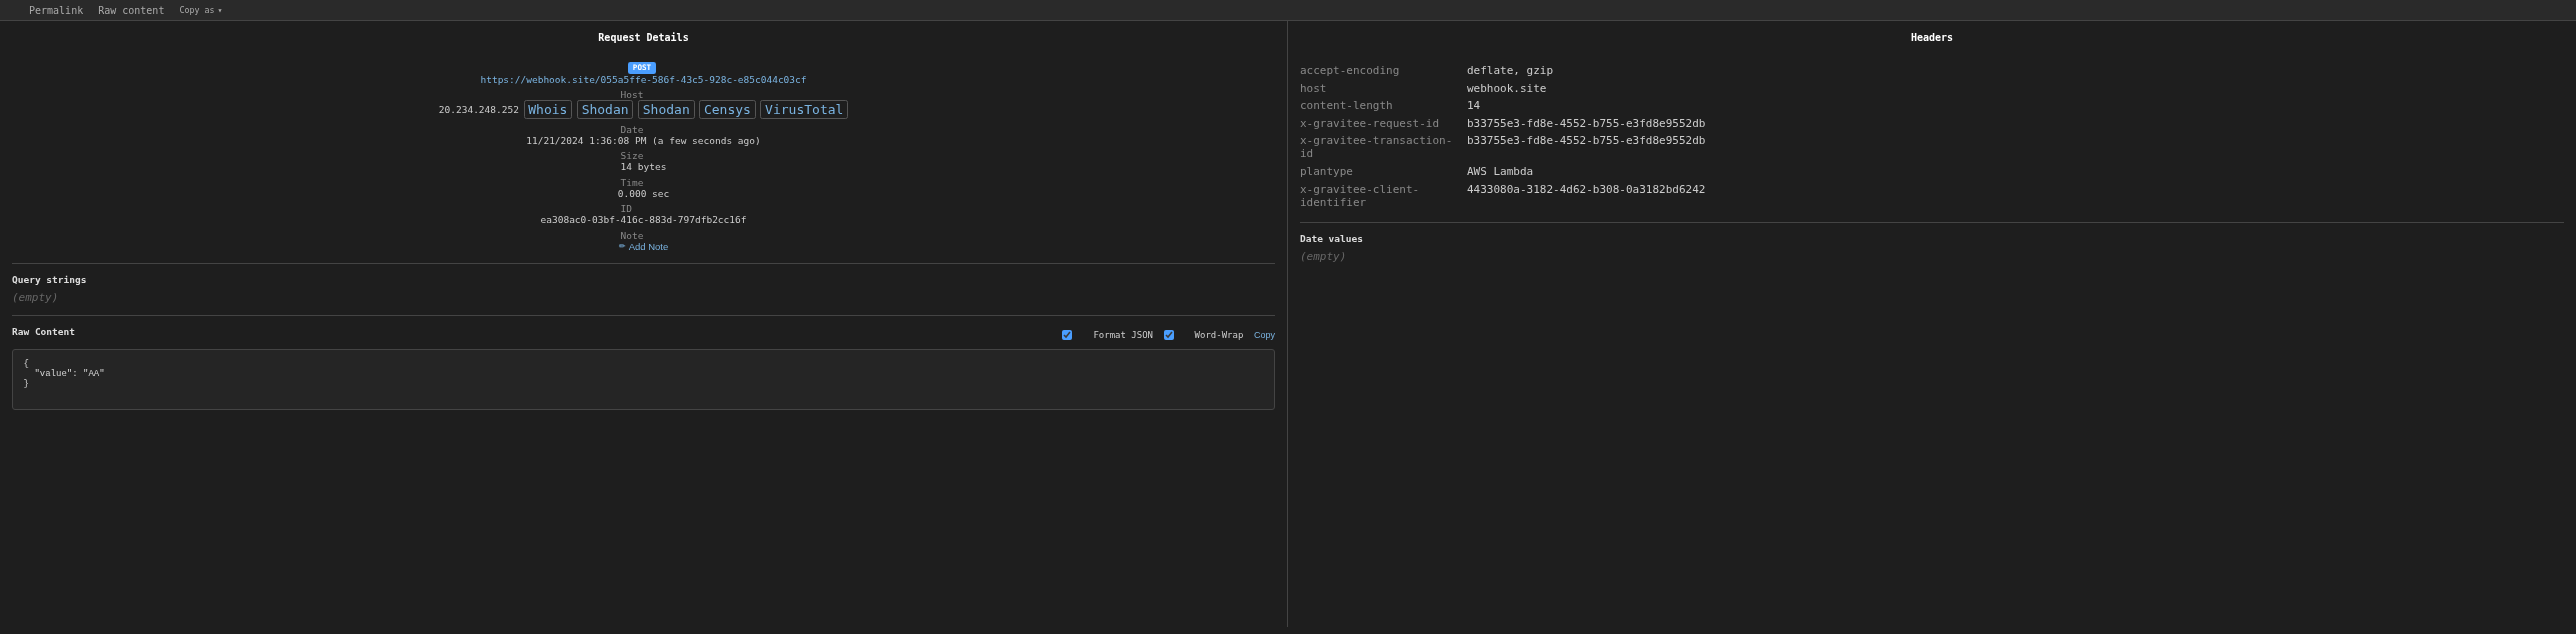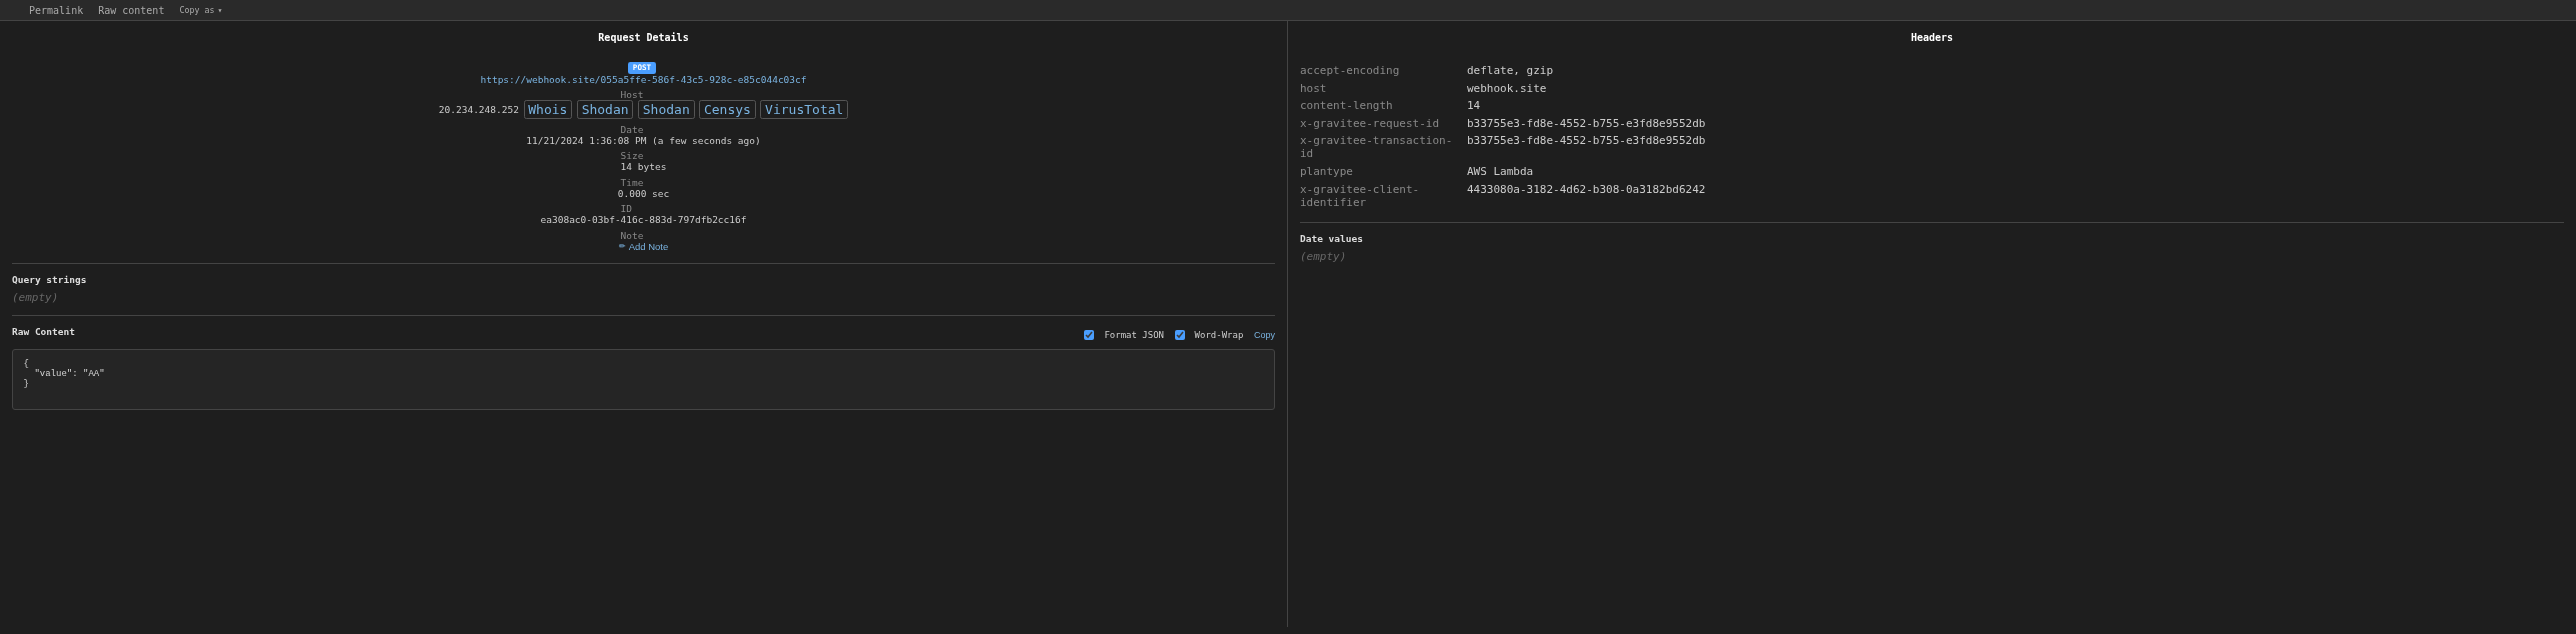--- a/index.html
+++ b/index.html
@@ -141,21 +141,21 @@
       margin-bottom: 6px;
     }
     .raw-content-controls {
       display: flex;
       align-items: center;
       gap: 10.6px;
     }
     .checkbox-label {
       display: flex;
       align-items: center;
-      gap: 10px;
+      gap: 21px;
       font-size: 9px;
       color: #ccc;
       cursor: pointer;
     }
     .checkbox-label input[type="checkbox"] {
       accent-color: #4a9eff;
       width: 10px;
       height: 10px;
     }
     .copy-link {

